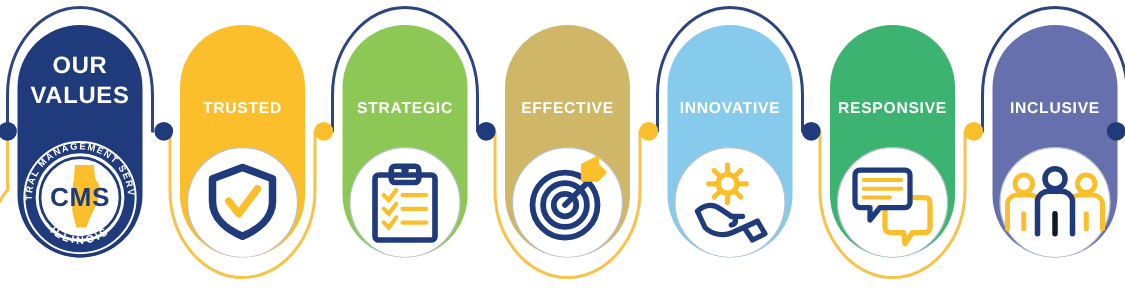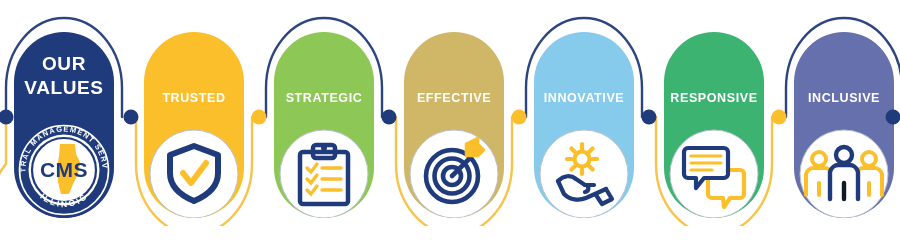--- a/index.html
+++ b/index.html
@@ -3,21 +3,21 @@
 <meta charset="utf-8">
 <style>
   html,body{margin:0;padding:0;}
   body{
     width:900px;height:226px;
     background:#ffffff;
     font-family:"Liberation Sans", sans-serif;
     overflow:hidden;
     position:relative;
   }
-  #stage{position:absolute;left:0;top:12px;width:712px;height:226px;}
+  #stage{position:absolute;left:0;top:0;width:712px;height:226px;}
   #stage svg{display:block;}
   .lbl{
     font-weight:bold;
     fill:#ffffff;
     text-anchor:middle;
     letter-spacing:0.6px;
   }
   .lbl-big{font-size:19px;}
   .lbl-sm{font-size:12.5px;}
 </style>

